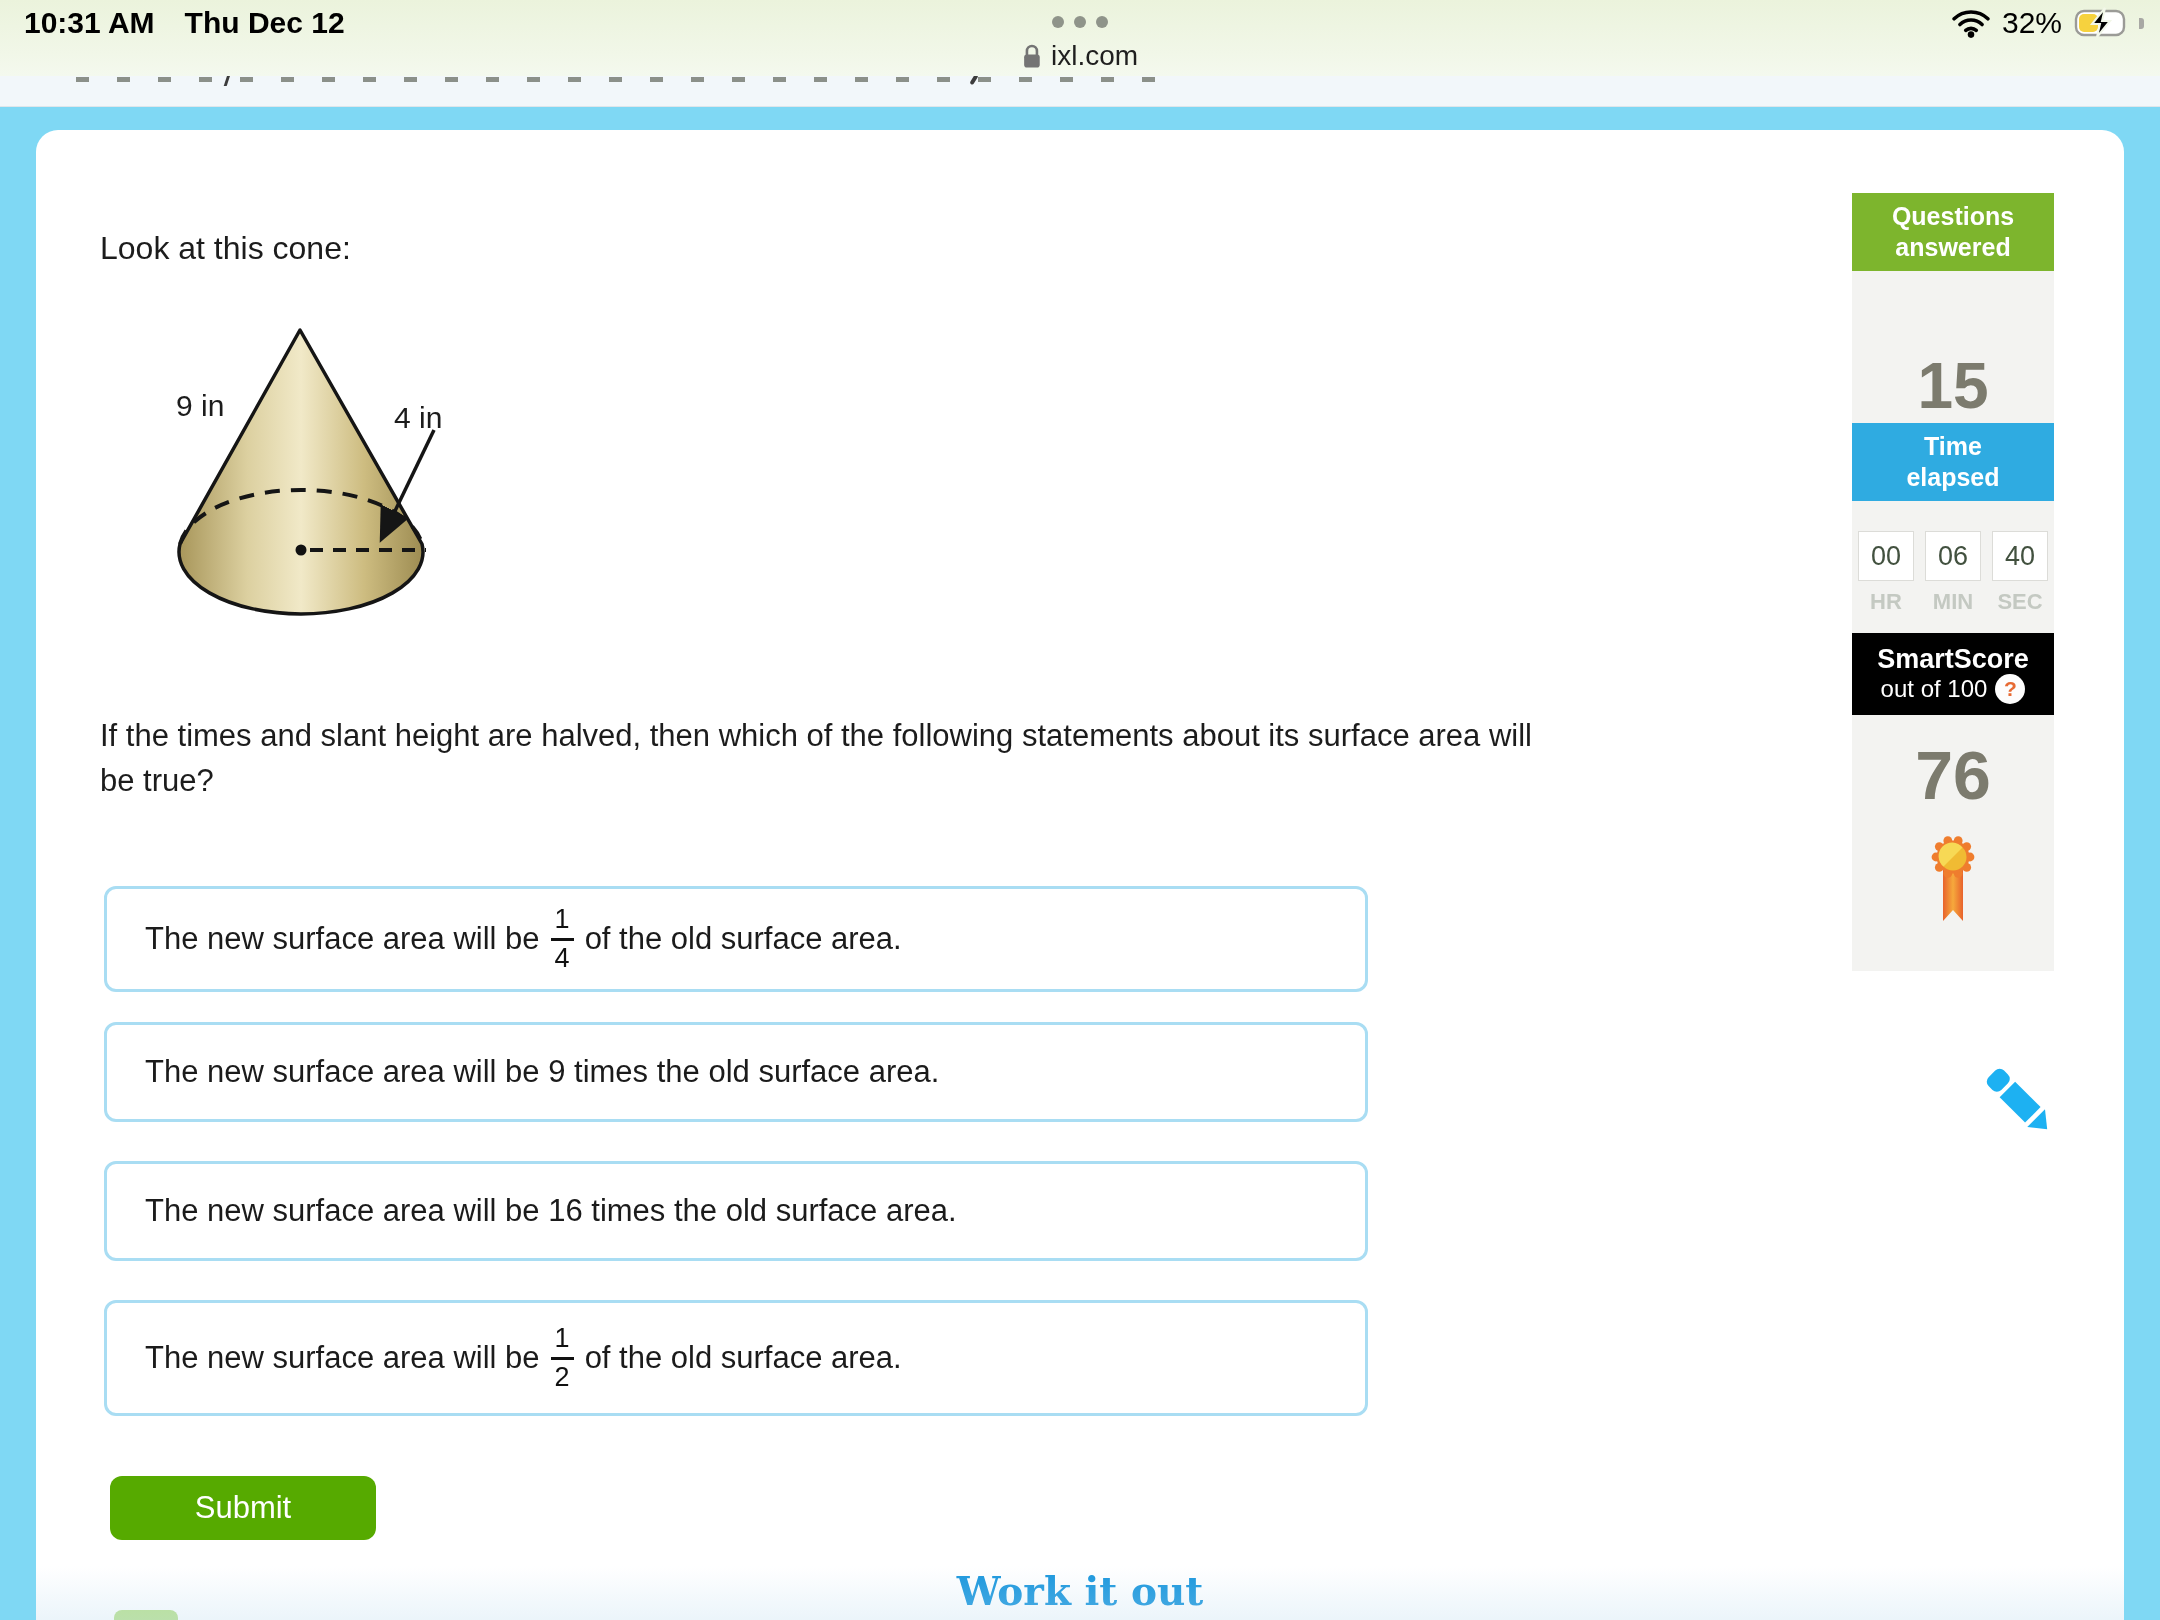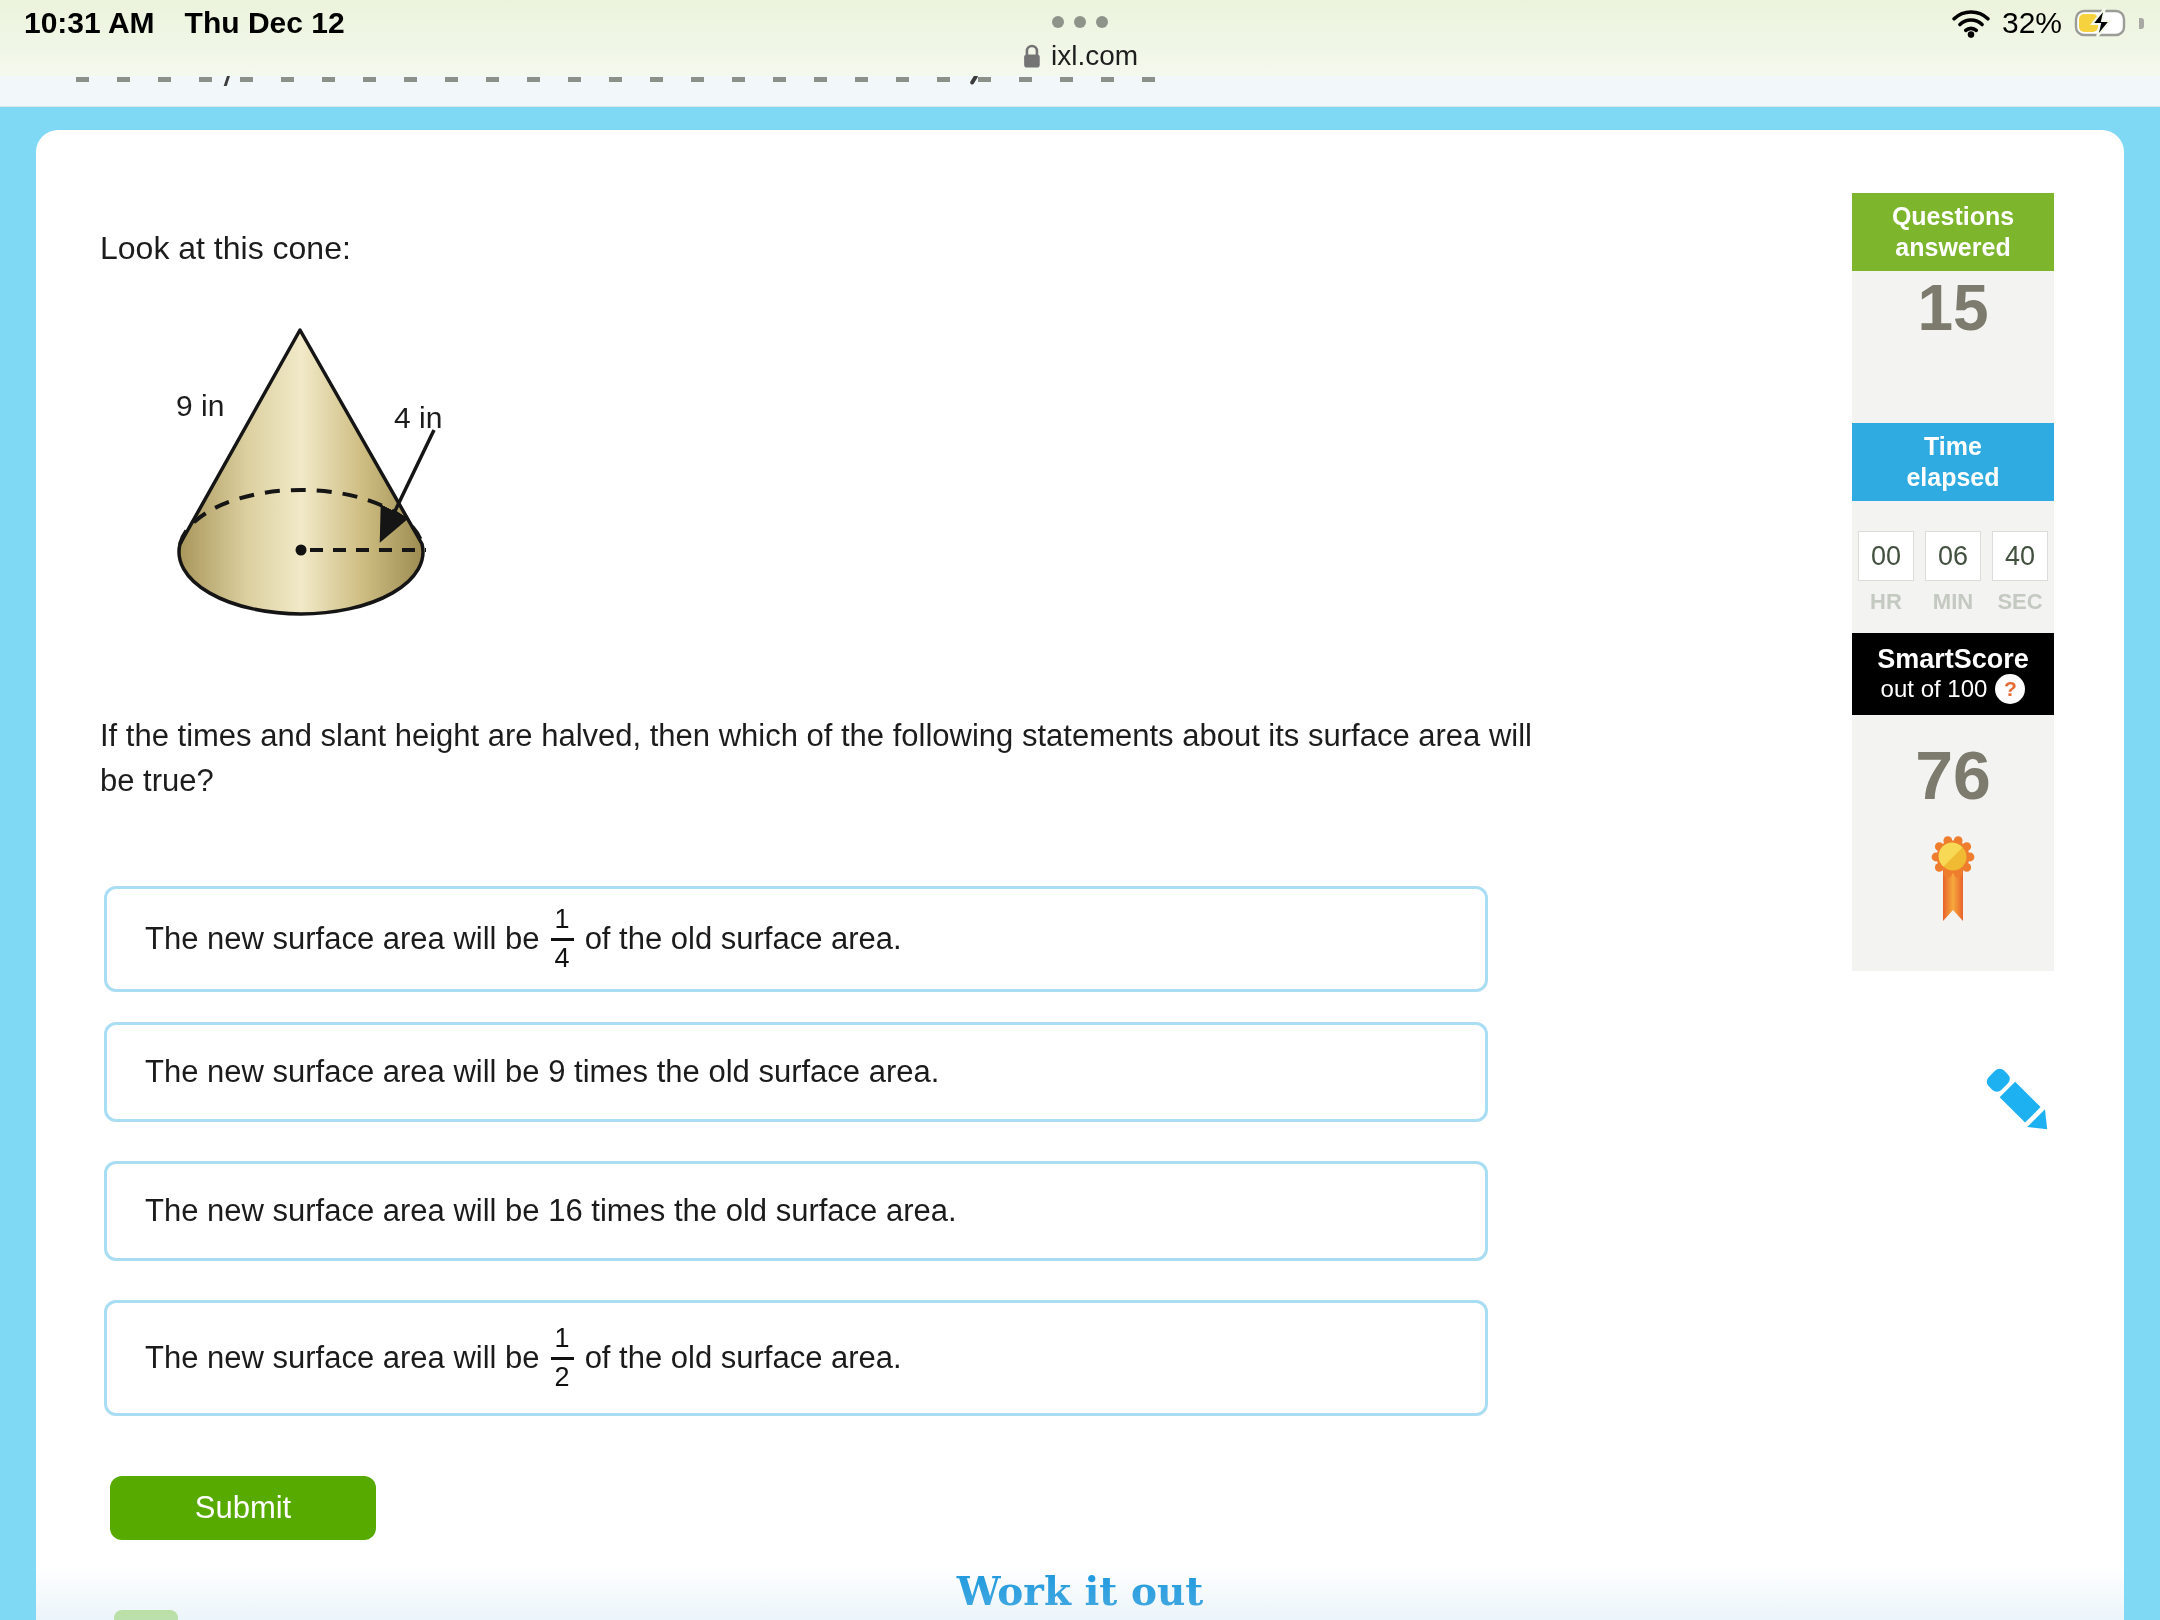--- a/index.html
+++ b/index.html
@@ -49,21 +49,21 @@
     pointer-events:none;
   }
   .intro{position:absolute; left:64px; top:100px; font-size:32px; color:#1c1c1c;}
   .cone-wrap{position:absolute; left:104px; top:168px; width:360px; height:344px;}
   .prompt{
     position:absolute; left:64px; top:583px; width:1470px;
     font-size:31px; line-height:45px; color:#1c1c1c;
   }
   
   .opt{
-    position:absolute; left:68px; width:1384px;
+    position:absolute; left:68px; width:1264px;
     border:3px solid #a9ddf3; border-radius:12px; background:#fff;
     display:flex; align-items:center; padding-left:38px; box-sizing:border-box;
     font-size:31px; color:#1b1b1b; cursor:pointer;
   }
   .opt-line{display:inline-flex; align-items:center; gap:11px;}
   .frac{display:inline-flex; flex-direction:column; align-items:center; font-size:27px; line-height:1.15; color:#111;}
   .frac .num{border-bottom:3px solid #111; padding:0 4px 2px;}
   .frac .den{padding-top:2px;}
   #opt1{top:756px; height:106px;}
   #opt2{top:892px; height:100px;}
@@ -90,21 +90,21 @@
   .sb-head{
     width:202px; color:#fff; font-weight:700; font-size:25px; line-height:31px;
     display:flex; flex-direction:column; align-items:center; justify-content:center;
     text-align:center;
   }
   .sb-green{background:#7db52d; height:78px;}
   .sb-blue{background:#2fabe1; height:78px;}
   .sb-orange{background:#000000; height:82px; line-height:29px;}
   .sb-block{background:#f3f3f1; width:202px;}
   .sb-bignum{
-    display:flex; align-items:flex-start; justify-content:center;
+    display:flex; align-items:flex-end; justify-content:center;
     font-size:64px; font-weight:700; color:#7c7b6e;
   }
   #qa-val{height:152px;}
   .timer-block{height:132px; padding-top:30px; box-sizing:border-box;}
   .timer-row{display:flex; justify-content:center; gap:11px;}
   .t-cell{display:flex; flex-direction:column; align-items:center; width:56px;}
   .t-box{
     width:56px; height:50px; background:#fff; border:1px solid #dcdcd8; box-sizing:border-box;
     display:flex; align-items:center; justify-content:center;
     font-size:27px; color:#42513f;

